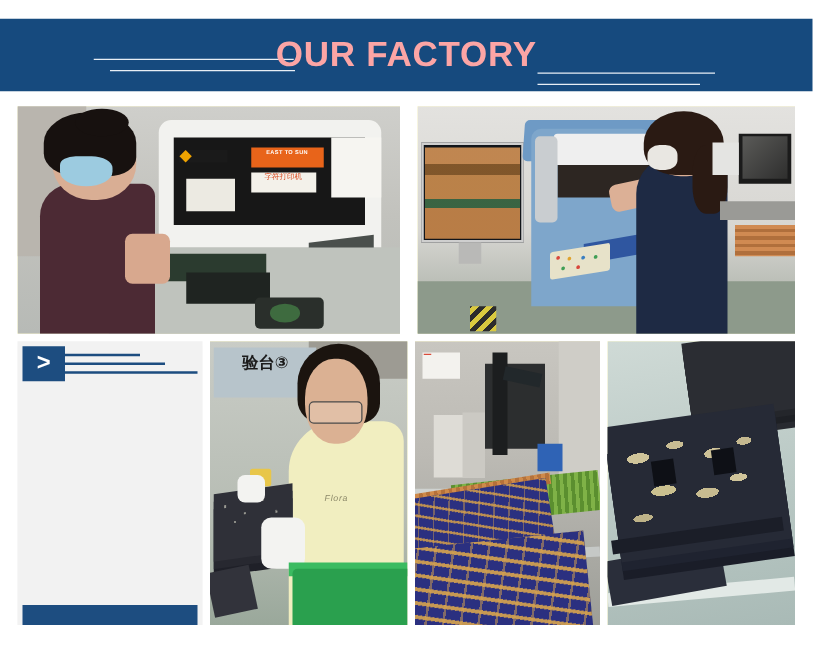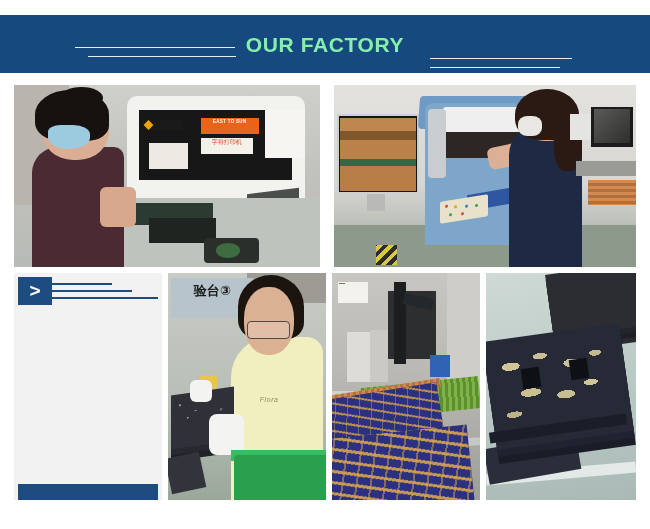--- a/index.html
+++ b/index.html
@@ -30,24 +30,24 @@
     width: 100%;
     height: 100%;
   }
   .banner-title {
     position: absolute;
     left: 0;
     right: 0;
     top: 50%;
     transform: translateY(-50%);
     text-align: center;
-    color: #86efac;
+    color: #fca5a5;
     font-family: "Liberation Sans Narrow", "Liberation Sans", sans-serif;
     font-weight: bold;
-    font-size: 21px;
+    font-size: 28px;
     letter-spacing: 0.6px;
     line-height: 1;
     white-space: nowrap;
     z-index: 3;
   }
   .rule {
     position: absolute;
     height: 1px;
     background: #e8eef5;
     z-index: 1;

